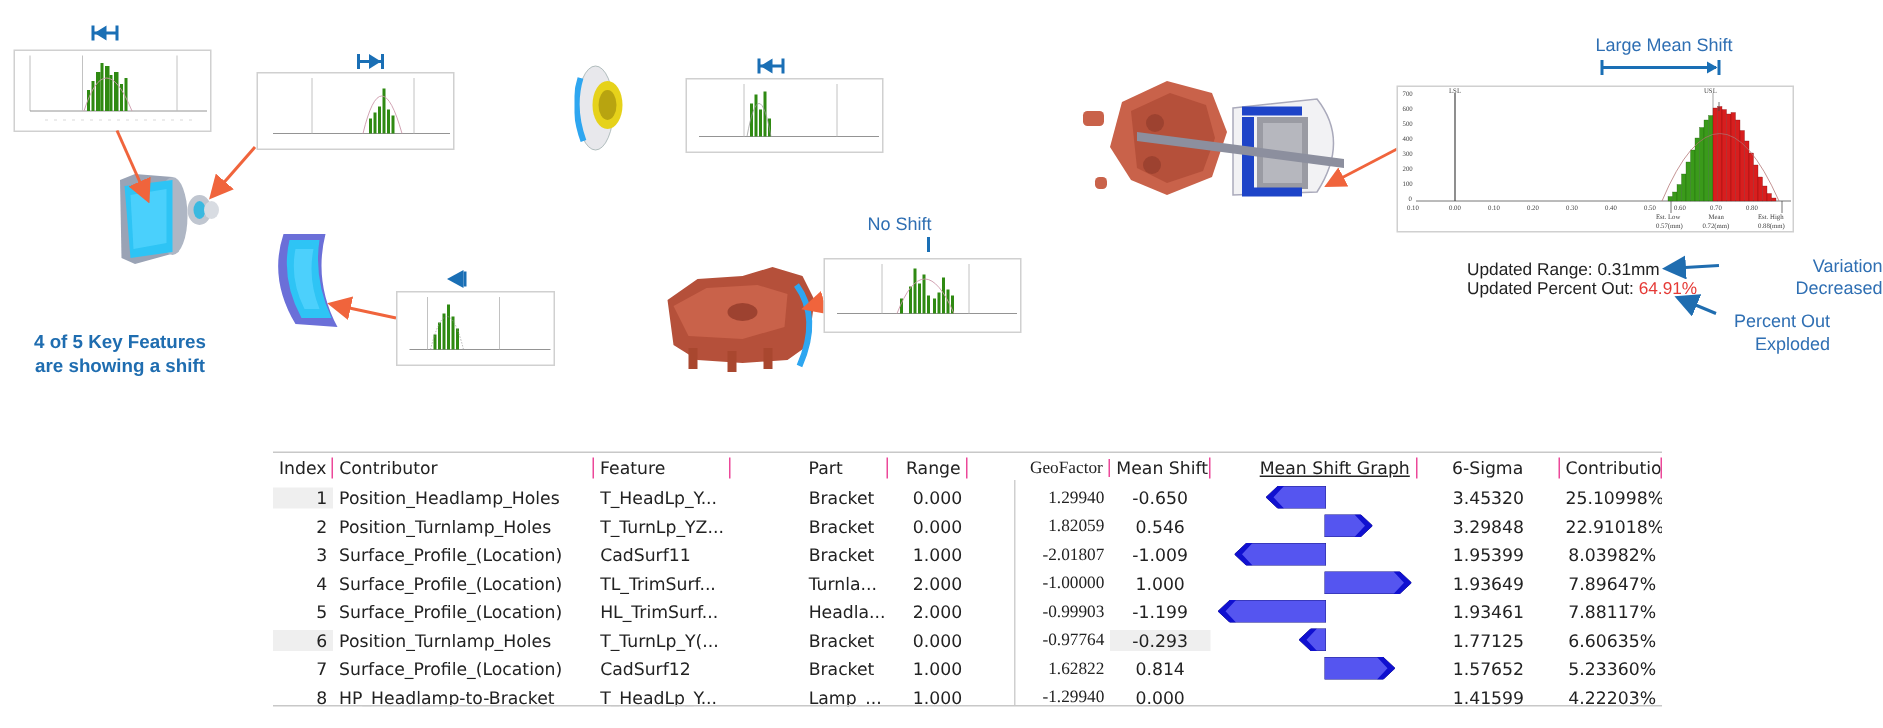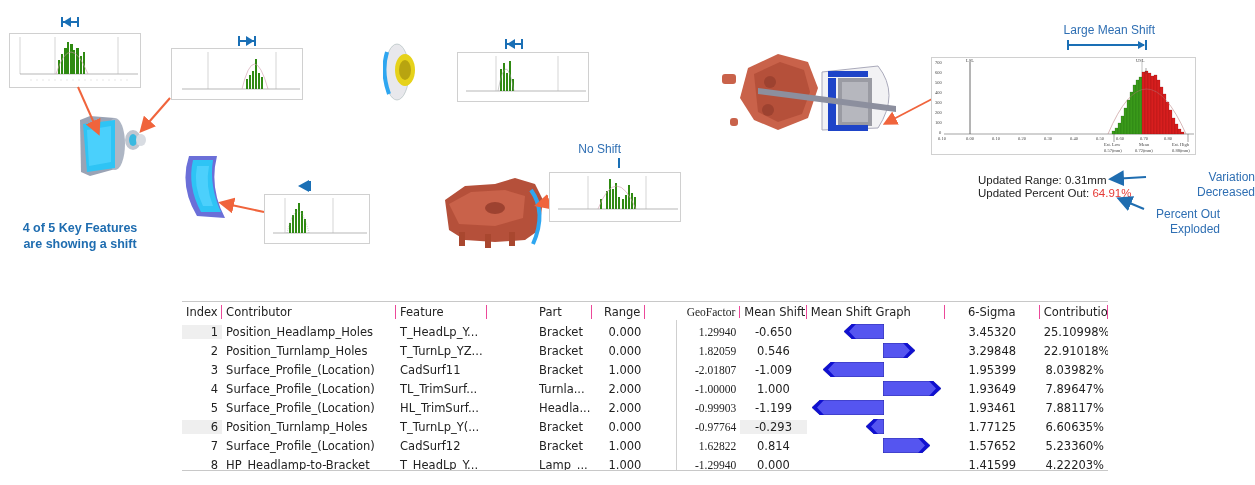--- a/index.html
+++ b/index.html
@@ -19,21 +19,21 @@
   .grid .hdr { display: flex; height: 20px; align-items: center; }
   .grid .row { display: flex; height: 19px; align-items: center; }
   .cell { padding: 0 4px; white-space: nowrap; overflow: hidden; }
   .c-idx { width: 42px; text-align: right; }
   .c-con { width: 184px; }
   .c-fea { width: 96px; }
   .c-par { width: 60px; margin-left: 48px; }
   .c-ran { width: 56px; text-align: right; }
   .c-geo { width: 100px; text-align: right; font-family: Liberation Serif, serif; }
   .c-ms  { width: 70px; text-align: center; }
-  .c-msg { width: 146px; position: relative; height: 19px; }
+  .c-msg { width: 146px; text-align: right; position: relative; height: 19px; text-decoration: underline; }
   .c-six { width: 100px; text-align: center; }
   .c-con2{ width: 72px; text-align: right; }
   .hdr .cell { border-right: 1px solid #ec4899; }
   .hl { background: #efefef; }
   .msg-axis { position: absolute; left: 676px; top: 320px; width: 1px; height: 150px; background: #cfcfcf; }
   .bar { position: absolute; top: 2px; height: 15px; }
 </style>
 </head>
 <body>
 

